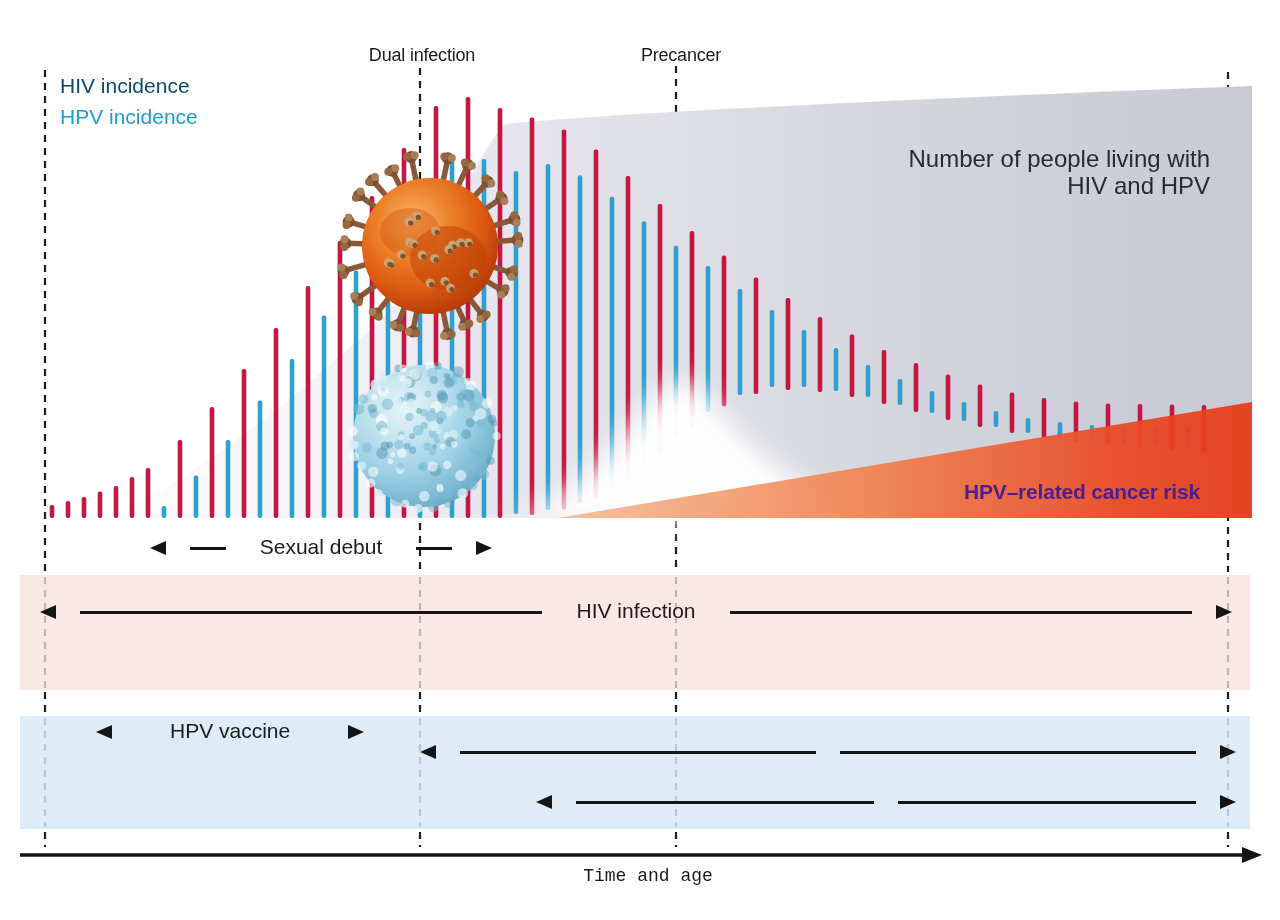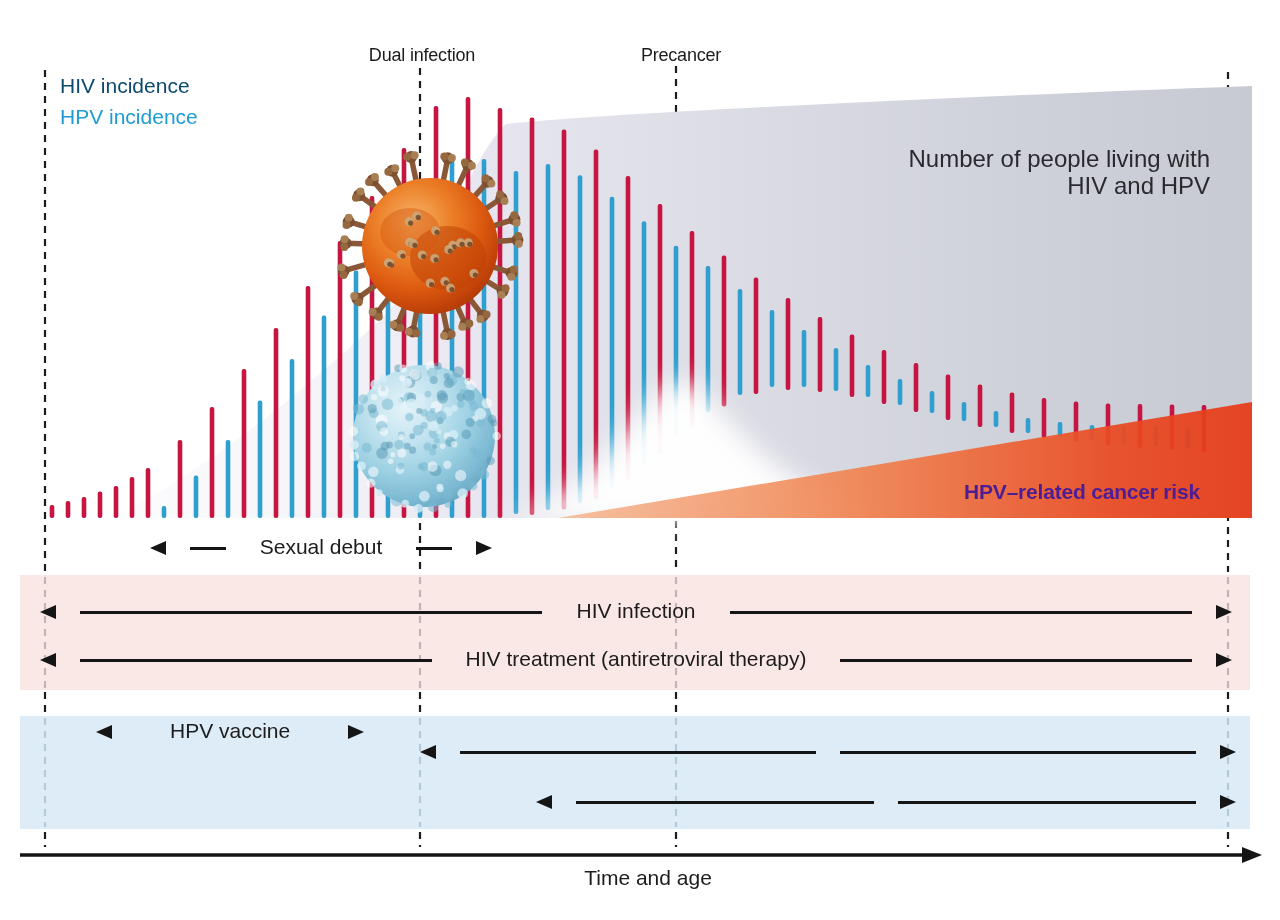--- a/index.html
+++ b/index.html
@@ -11,21 +11,21 @@
   .legend{position:absolute;left:60px;top:70px;}
   .legend div{font-size:21px;line-height:31px;font-weight:500;}
   .area-label-gray{position:absolute;right:70px;top:117px;text-align:right;font-size:24px;line-height:27px;color:#2a2a2e;margin-top:28px;}
   .area-label-gray span{display:block;}
   .cancer-risk{color:#4c1d95;font-weight:bold;font-size:21px;}
   .arrow{position:absolute;display:flex;align-items:center;height:24px;gap:24px;}
   .arrow .line{flex:1;height:3px;background:#151515;}
   .arrow .head-l{width:0;height:0;border-top:7px solid transparent;border-bottom:7px solid transparent;border-right:16px solid #151515;}
   .arrow .head-r{width:0;height:0;border-top:7px solid transparent;border-bottom:7px solid transparent;border-left:16px solid #151515;}
   .arrow .atext{margin:0 10px;font-size:21px;white-space:nowrap;position:relative;top:-1px;}
-  .axis-label{position:absolute;left:648px;top:866px;transform:translateX(-50%);font-size:21px;}
+  .axis-label{position:absolute;left:648px;top:866px;transform:translateX(-50%);font-size:18px;font-family:Liberation Mono, monospace;}
 </style>
 </head>
 <body>
 
 <div id="stage">
 
   <svg id="fig-svg" width="1280" height="920" viewBox="0 0 1280 920">
     <defs>
       <linearGradient id="grayGrad" gradientUnits="userSpaceOnUse" x1="112" y1="0" x2="1252" y2="0">
         <stop offset="0" stop-color="#e8e6f0" stop-opacity="0.10"></stop>
@@ -461,27 +461,20 @@
     <div class="head-r"></div>
   </div>
 
   <div class="arrow" style="left:40px;top:600px;width:1192px;">
     <div class="head-l"></div>
     <div class="line"></div>
     <div class="atext">HIV infection</div>
     <div class="line"></div>
     <div class="head-r"></div>
   </div>
-  <div class="arrow" style="left:40px;top:648px;width:1192px;">
-    <div class="head-l"></div>
-    <div class="line"></div>
-    <div class="atext">HIV treatment (antiretroviral therapy)</div>
-    <div class="line"></div>
-    <div class="head-r"></div>
-  </div>
 
   <div class="arrow" style="left:96px;top:720px;width:248px;">
     <div class="head-l"></div>
     <div class="line"></div>
     <div class="atext">HPV vaccine</div>
     <div class="line"></div>
     <div class="head-r"></div>
   </div>
   <div class="arrow" style="left:420px;top:740px;width:816px;">
     <div class="head-l"></div>

